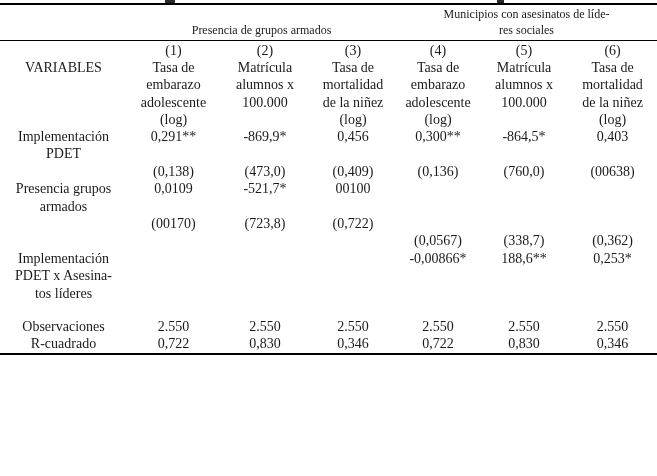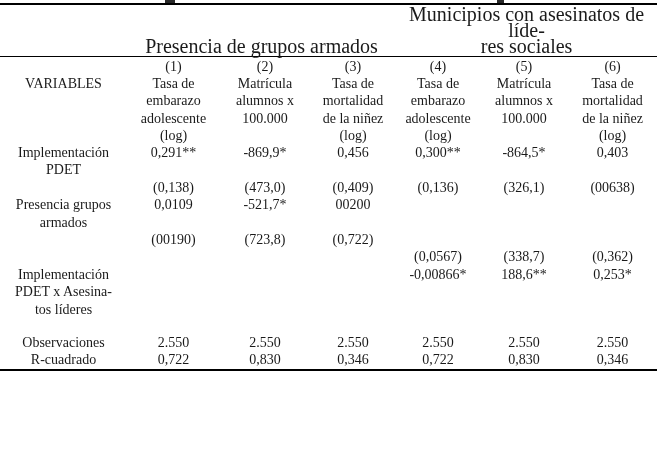--- a/index.html
+++ b/index.html
@@ -32,21 +32,21 @@
   col.c-5 { width:88px; }
   col.c-6 { width:89px; }
 
   tr.group td {
     border-top:2px solid #000;
     border-bottom:1px solid #000;
     vertical-align:bottom;
     text-align:center;
     line-height:16px;
     padding:1px 0 2px 0;
-    font-size:20px;
+    font-size:12px;
   }
   tr.heads td {
     vertical-align:top;
     text-align:center;
     line-height:17.2px;
     padding-top:1px;
   }
   td.lbl { text-align:left; }
   tr.est td, tr.se td, tr.stat td {
     vertical-align:top;
@@ -146,40 +146,40 @@
       <td>0,300**</td>
       <td>-864,5*</td>
       <td>0,403</td>
     </tr>
     <tr class="se">
       <td class="lbl"></td>
       <td>(0,138)</td>
       <td>(473,0)</td>
       <td>(0,409)</td>
       <td>(0,136)</td>
-      <td>(326,1)</td>
+      <td>(760,0)</td>
       <td>(00638)</td>
     </tr>
 
     <tr class="est">
       <td class="lbl">
         <div>Presencia grupos</div>
         <div>armados</div>
       </td>
       <td>0,0109</td>
       <td>-521,7*</td>
-      <td>00200</td>
+      <td>00100</td>
       <td></td>
       <td></td>
       <td></td>
     </tr>
 
     <tr class="se">
       <td class="lbl"></td>
-      <td>(00190)</td>
+      <td>(00170)</td>
       <td>(723,8)</td>
       <td>(0,722)</td>
       <td></td>
       <td></td>
       <td></td>
     </tr>
 
     <tr class="se">
       <td class="lbl"></td>
       <td></td>

